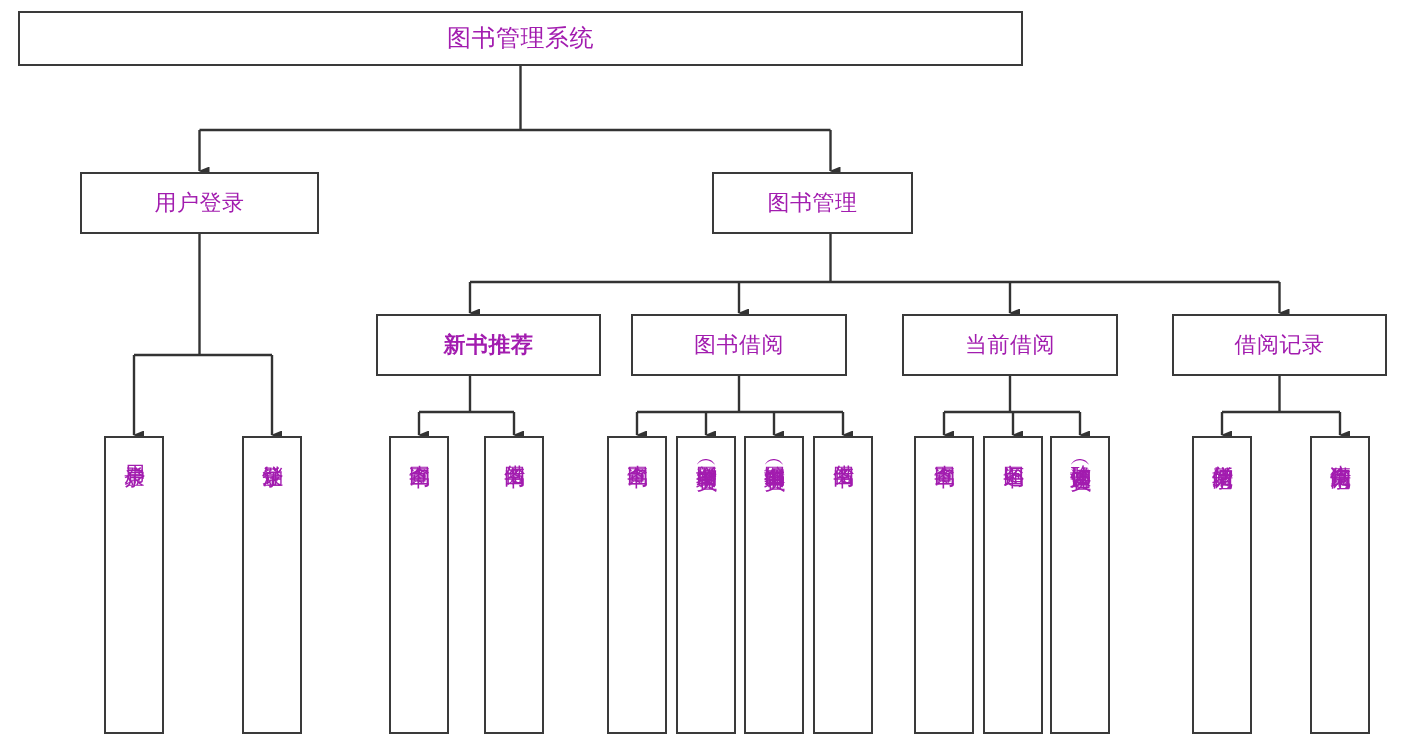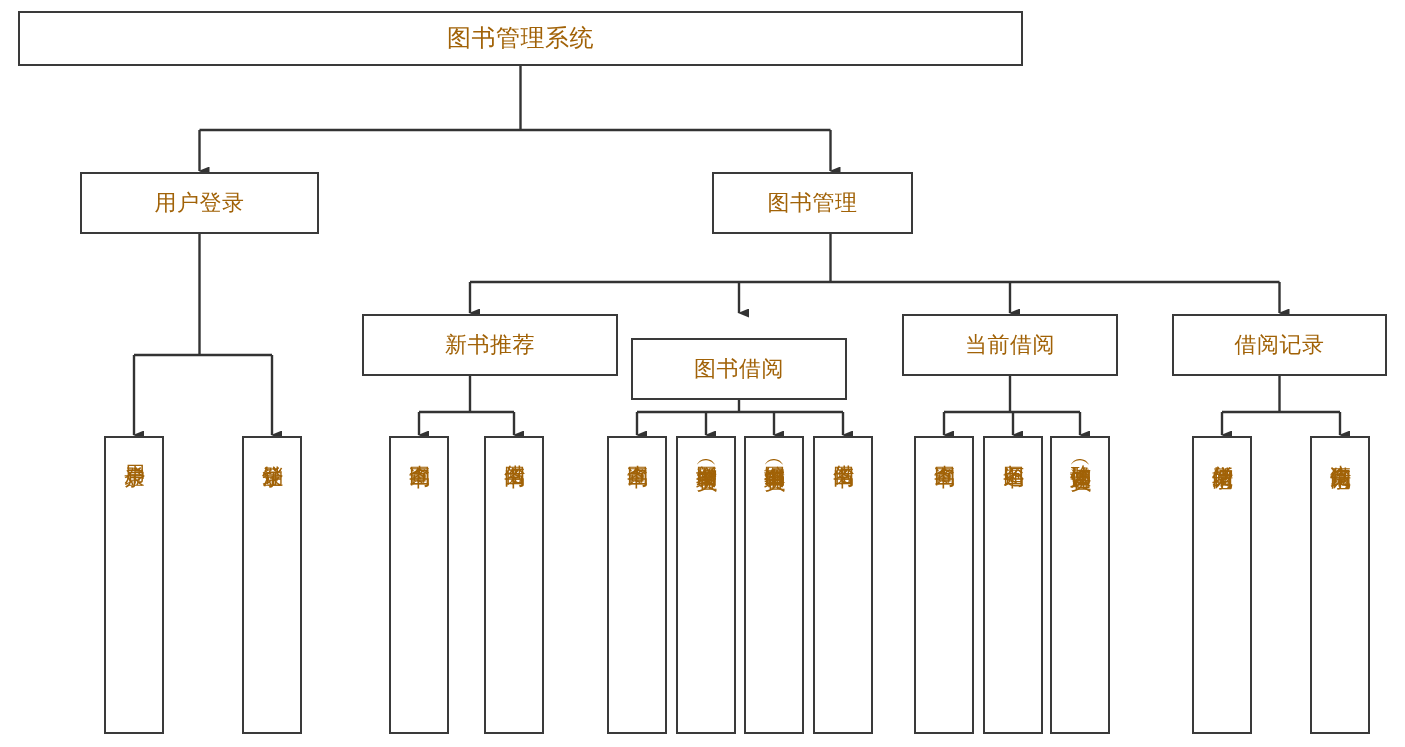--- a/index.html
+++ b/index.html
@@ -28,21 +28,21 @@
     pointer-events: none;
   }
   .node {
     position: absolute;
     box-sizing: border-box;
     background: #ffffff;
     border: 2px solid #3a3a3a;
     display: flex;
     align-items: center;
     justify-content: center;
-    color: #a16207;
+    color: #a21caf;
   }
   .node-h .node-label {
     font-size: 22px;
     line-height: 1.1;
     letter-spacing: 0.5px;
     white-space: nowrap;
   }
   .node-root .node-label {
     font-size: 24px;
   }
@@ -120,24 +120,24 @@
   <div id="nodes-layer">
       <div class="node node-h node-root" style="left: 18px; top: 11px; width: 1005px; height: 55px;">
         <span class="node-label">图书管理系统</span>
       </div>
       <div class="node node-h" style="left: 80px; top: 172px; width: 239px; height: 62px;">
         <span class="node-label">用户登录</span>
       </div>
       <div class="node node-h" style="left: 712px; top: 172px; width: 201px; height: 62px;">
         <span class="node-label">图书管理</span>
       </div>
-      <div class="node node-h" style="left: 362px; top: 314px; width: 256px; height: 62px;">
+      <div class="node node-h" style="left: 376px; top: 314px; width: 225px; height: 62px; font-weight: bold;">
         <span class="node-label">新书推荐</span>
       </div>
-      <div class="node node-h" style="left: 631px; top: 314px; width: 216px; height: 62px; margin-top: 24px;">
+      <div class="node node-h" style="left: 631px; top: 314px; width: 216px; height: 62px;">
         <span class="node-label">图书借阅</span>
       </div>
       <div class="node node-h" style="left: 902px; top: 314px; width: 216px; height: 62px;">
         <span class="node-label">当前借阅</span>
       </div>
       <div class="node node-h" style="left: 1172px; top: 314px; width: 215px; height: 62px;">
         <span class="node-label">借阅记录</span>
       </div>
       <div class="node node-v" style="left: 104px; top: 436px; width: 60px; height: 298px;">
         <span class="node-label">用户登录</span>

